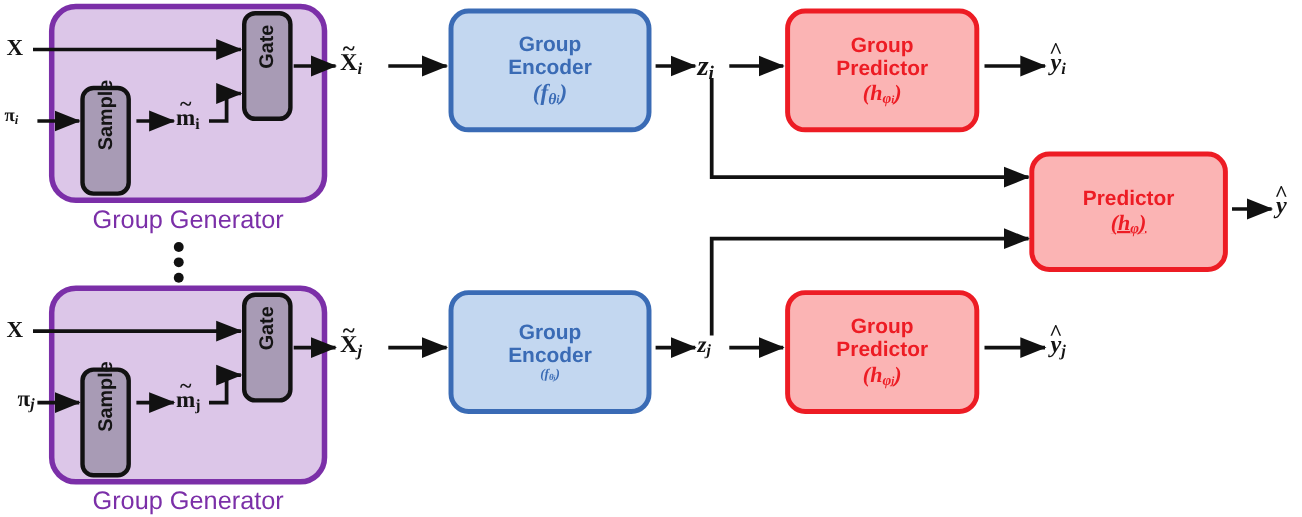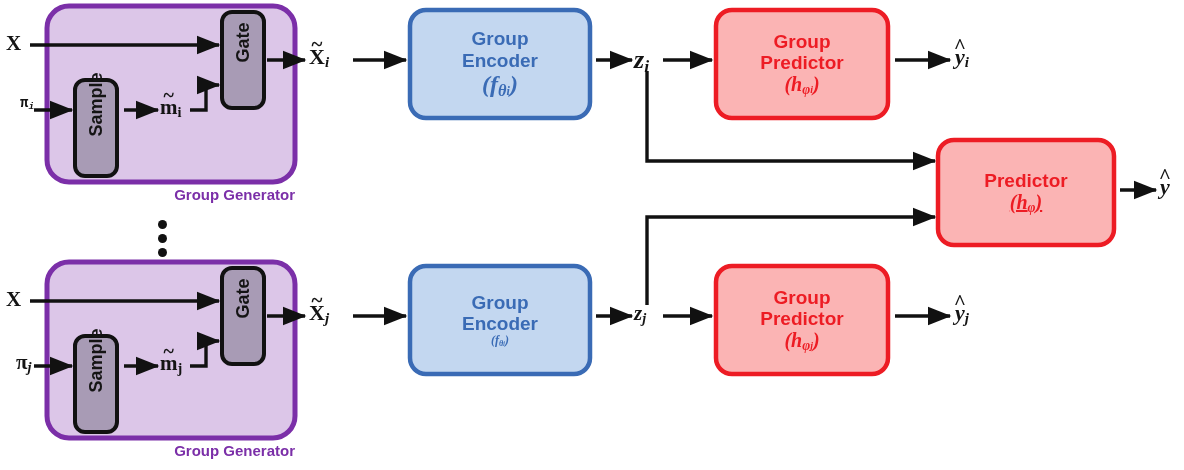--- a/index.html
+++ b/index.html
@@ -16,22 +16,22 @@
     display:flex;flex-direction:column;
     align-items:center;justify-content:center;
     text-align:center;
     font-weight:bold;
     line-height:1.12;
     pointer-events:none;
   }
   .enc-text{color:#3A6BB5;font-size:19px;}
   .pred-text{color:#ED1C24;font-size:19px;}
   .gen-caption{
-    position:absolute;color:#7B2FA8;font-weight:bold;font-size:15px;
-    text-align:right;white-space:nowrap;
+    position:absolute;color:#7B2FA8;font-weight:normal;font-size:23px;
+    text-align:center;white-space:nowrap;
   }
   .vlabel{
     position:absolute;
     color:#141414;font-weight:bold;font-size:18px;
     transform-origin:center center;
     white-space:nowrap;
   }
   .sym{
     position:absolute;
     color:#141414;
@@ -122,42 +122,42 @@
     <line x1="663" y1="316" x2="712" y2="316" stroke="#111111" stroke-width="3.4" marker-end="url(#ah)"></line>
 
     <rect x="716" y="266" width="172" height="108" rx="16" ry="16" fill="#FBB4B4" stroke="#ED1C24" stroke-width="4.5"></rect>
     <line x1="895" y1="316" x2="950" y2="316" stroke="#111111" stroke-width="3.4" marker-end="url(#ah)"></line>
   </svg>
 
   <div class="sym" style="left:6px;top:33px;font-size:21px;">
     <span>X</span>
   </div>
 
-  <div class="sym" style="left:20px;top:96px;font-size:14px;font-family:Liberation Mono, monospace;">
+  <div class="sym" style="left:4px;top:96px;font-size:17px;">
     <span class="paren">π</span><span class="sub">i</span>
   </div>
 
   <div class="vlabel" style="left:70px;top:100px;width:52px;text-align:center;transform:rotate(-90deg);font-size:18px;">Sample</div>
 
   <div class="vlabel" style="left:217px;top:32px;width:52px;text-align:center;transform:rotate(-90deg);font-size:18px;">Gate</div>
 
   <div class="sym" style="left:160px;top:97px;font-size:21px;">
     <span class="tilde-wrap"><span class="tl">~</span><span>m</span></span><span class="subu">i</span>
   </div>
 
   <div class="sym" style="left:309px;top:46px;font-size:22px;">
     <span class="tilde-wrap"><span class="tl">~</span><span>X</span></span><span class="sub">i</span>
   </div>
 
   <div class="gen-caption" style="left:47px;top:186px;width:248px;">Group Generator</div>
 
   <div class="boxlabel enc-text" style="left:410px;top:10px;width:180px;height:108px;">
     <span>Group</span>
     <span>Encoder</span>
-    <span class="mathit" style="font-size:24px;">
+    <span class="mathit" style="font-size:21px;">
       <span>(f</span><span class="sub">θ</span><span class="sub" style="font-size:0.5em">i</span><span>)</span>
     </span>
   </div>
 
   <div class="sym mathit" style="left:634px;top:47px;font-size:26px;">
     <span>z</span><span class="sub">i</span>
   </div>
 
   <div class="boxlabel pred-text" style="left:716px;top:10px;width:172px;height:108px;">
     <span>Group</span>

